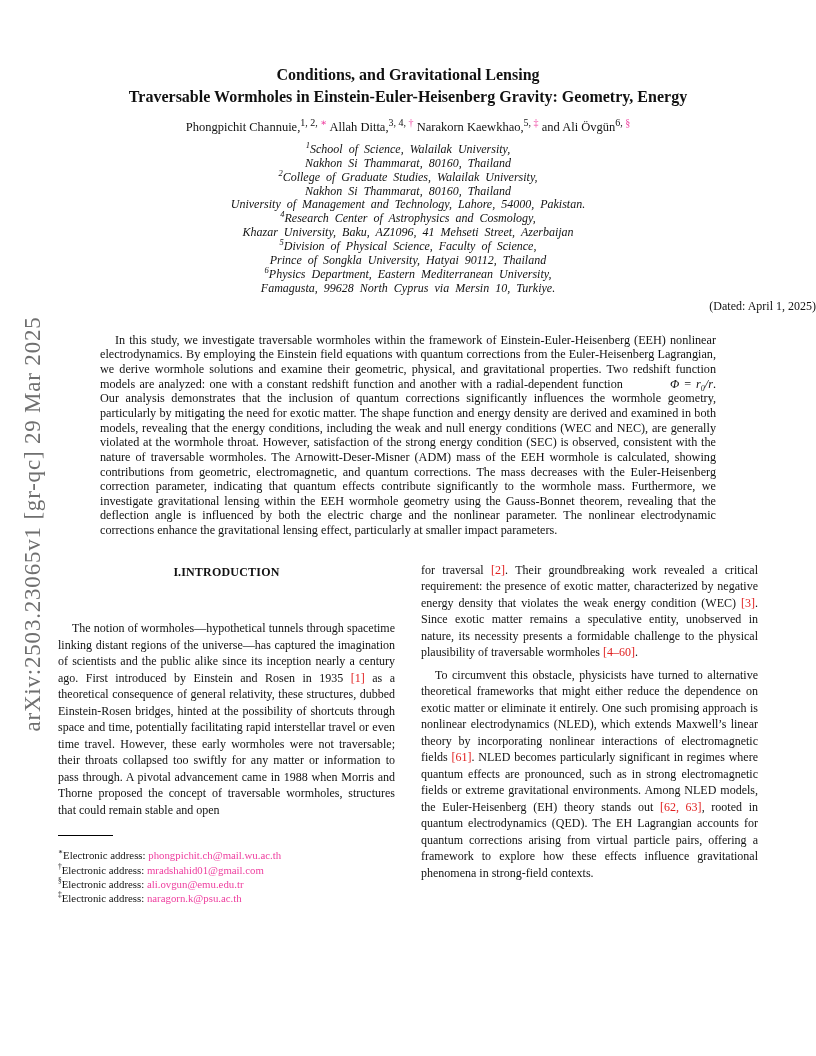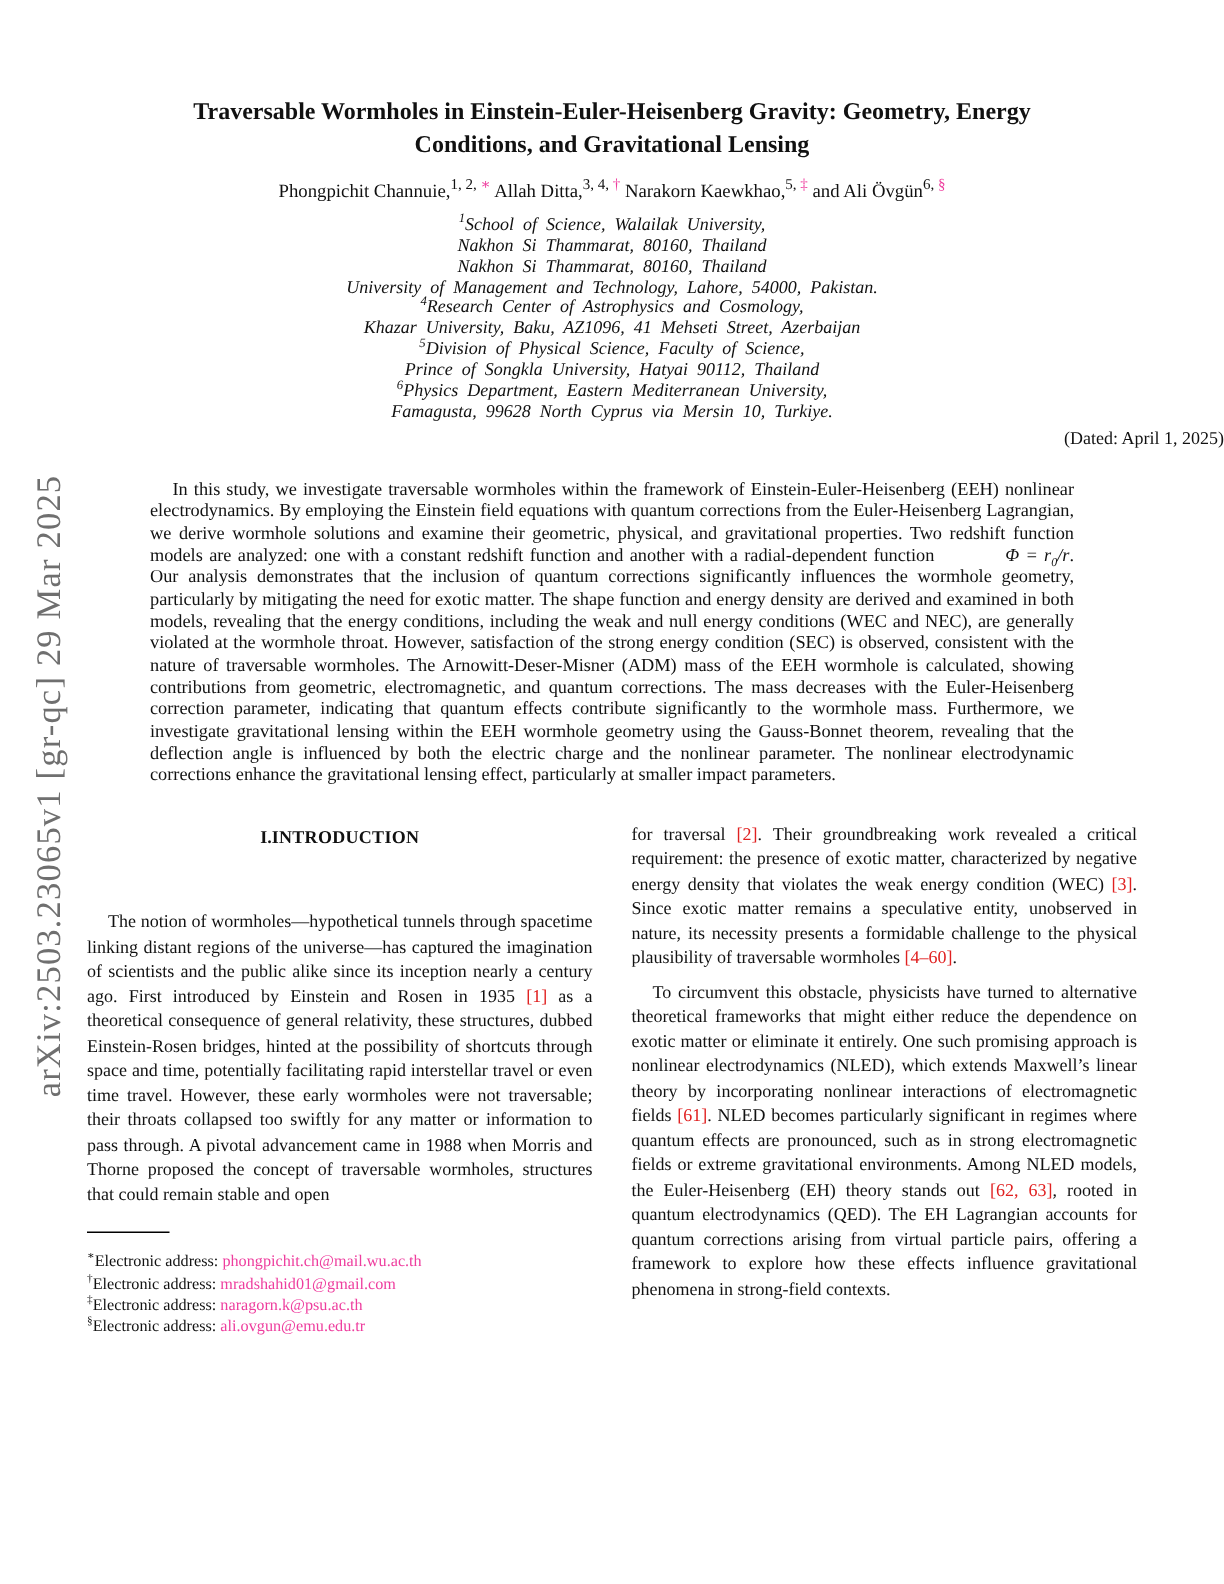--- a/index.html
+++ b/index.html
@@ -93,33 +93,34 @@
   .email { color: #ee3d9e; text-decoration: none; cursor: pointer; }
 </style>
 </head>
 <body>
 
 <div class="page">
 
   <div class="watermark">arXiv:2503.23065v1  [gr-qc]  29 Mar 2025</div>
 
   <div class="title">
+    <div>Conditions, and Gravitational Lensing</div>
     <div>Traversable Wormholes in Einstein-Euler-Heisenberg Gravity: Geometry, Energy</div>
-    <div>Conditions, and Gravitational Lensing</div>
   </div>
 
   <div class="authors"><span><span>Phongpichit Channuie,</span><sup><span>1, 2, </span><span class="pink">∗</span></sup></span>
     <span><span>Allah Ditta,</span><sup><span>3, 4, </span><span class="pink">†</span></sup></span>
     <span><span>Narakorn Kaewkhao,</span><sup><span>5, </span><span class="pink">‡</span></sup></span>
     <span><span>and </span><span>Ali Övgün</span><sup><span>6, </span><span class="pink">§</span></sup></span>
   </div>
 
   <div class="affils">
     <div><sup>1</sup><span>School of Science, Walailak University,</span></div>
     <div><sup></sup><span>Nakhon Si Thammarat, 80160, Thailand</span></div>
+    <div><sup>2</sup><span>College of Graduate Studies, Walailak University,</span></div>
     <div><sup></sup><span>Nakhon Si Thammarat, 80160, Thailand</span></div>
     <div><sup></sup><span>University of Management and Technology, Lahore, 54000, Pakistan.</span></div>
     <div><sup>4</sup><span>Research Center of Astrophysics and Cosmology,</span></div>
     <div><sup></sup><span>Khazar University, Baku, AZ1096, 41 Mehseti Street, Azerbaijan</span></div>
     <div><sup>5</sup><span>Division of Physical Science, Faculty of Science,</span></div>
     <div><sup></sup><span>Prince of Songkla University, Hatyai 90112, Thailand</span></div>
     <div><sup>6</sup><span>Physics Department, Eastern Mediterranean University,</span></div>
     <div><sup></sup><span>Famagusta, 99628 North Cyprus via Mersin 10, Turkiye.</span></div>
   </div>
 
@@ -132,22 +133,22 @@
     <div class="col">
       <div class="sec-head"><span>I.</span><span class="sec-title">INTRODUCTION</span></div>
 
       <p class="indent"><span>The notion of wormholes—hypothetical tunnels through spacetime linking distant regions of the universe—has captured the imagination of scientists and the public alike since its inception nearly a century ago. First introduced by Einstein and Rosen in 1935 </span><a class="cite">[1]</a><span> as a theoretical consequence of general relativity, these structures, dubbed Einstein-Rosen bridges, hinted at the possibility of shortcuts through space and time, potentially facilitating rapid interstellar travel or even time travel. However, these early wormholes were not traversable; their throats collapsed too swiftly for any matter or information to pass through. A pivotal advancement came in 1988 when Morris and Thorne proposed the concept of traversable wormholes, structures that could remain stable and open</span></p>
 
       <div class="footnote-rule"></div>
 
       <div class="footnotes">
         <div class="fn"><sup>∗</sup><span>Electronic address: </span><a class="email">phongpichit.ch@mail.wu.ac.th</a></div>
         <div class="fn"><sup>†</sup><span>Electronic address: </span><a class="email">mradshahid01@gmail.com</a></div>
+        <div class="fn"><sup>§</sup><span>Electronic address: </span><a class="email">ali.ovgun@emu.edu.tr</a></div>
         <div class="fn"><sup>‡</sup><span>Electronic address: </span><a class="email">naragorn.k@psu.ac.th</a></div>
-        <div class="fn"><sup>§</sup><span>Electronic address: </span><a class="email">ali.ovgun@emu.edu.tr</a></div>
       </div>
     </div>
 
     <div class="col">
       <p><span>for traversal </span><a class="cite">[2]</a><span>. Their groundbreaking work revealed a critical requirement: the presence of exotic matter, characterized by negative energy density that violates the weak energy condition (WEC) </span><a class="cite">[3]</a><span>. Since exotic matter remains a speculative entity, unobserved in nature, its necessity presents a formidable challenge to the physical plausibility of traversable wormholes </span><a class="cite">[4–60]</a><span>.</span></p>
 
       <p class="indent"><span>To circumvent this obstacle, physicists have turned to alternative theoretical frameworks that might either reduce the dependence on exotic matter or eliminate it entirely. One such promising approach is nonlinear electrodynamics (NLED), which extends Maxwell’s linear theory by incorporating nonlinear interactions of electromagnetic fields </span><a class="cite">[61]</a><span>. NLED becomes particularly significant in regimes where quantum effects are pronounced, such as in strong electromagnetic fields or extreme gravitational environments. Among NLED models, the Euler-Heisenberg (EH) theory stands out </span><a class="cite">[62, 63]</a><span>, rooted in quantum electrodynamics (QED). The EH Lagrangian accounts for quantum corrections arising from virtual particle pairs, offering a framework to explore how these effects influence gravitational phenomena in strong-field contexts.</span></p>
     </div>
 
   </div>

